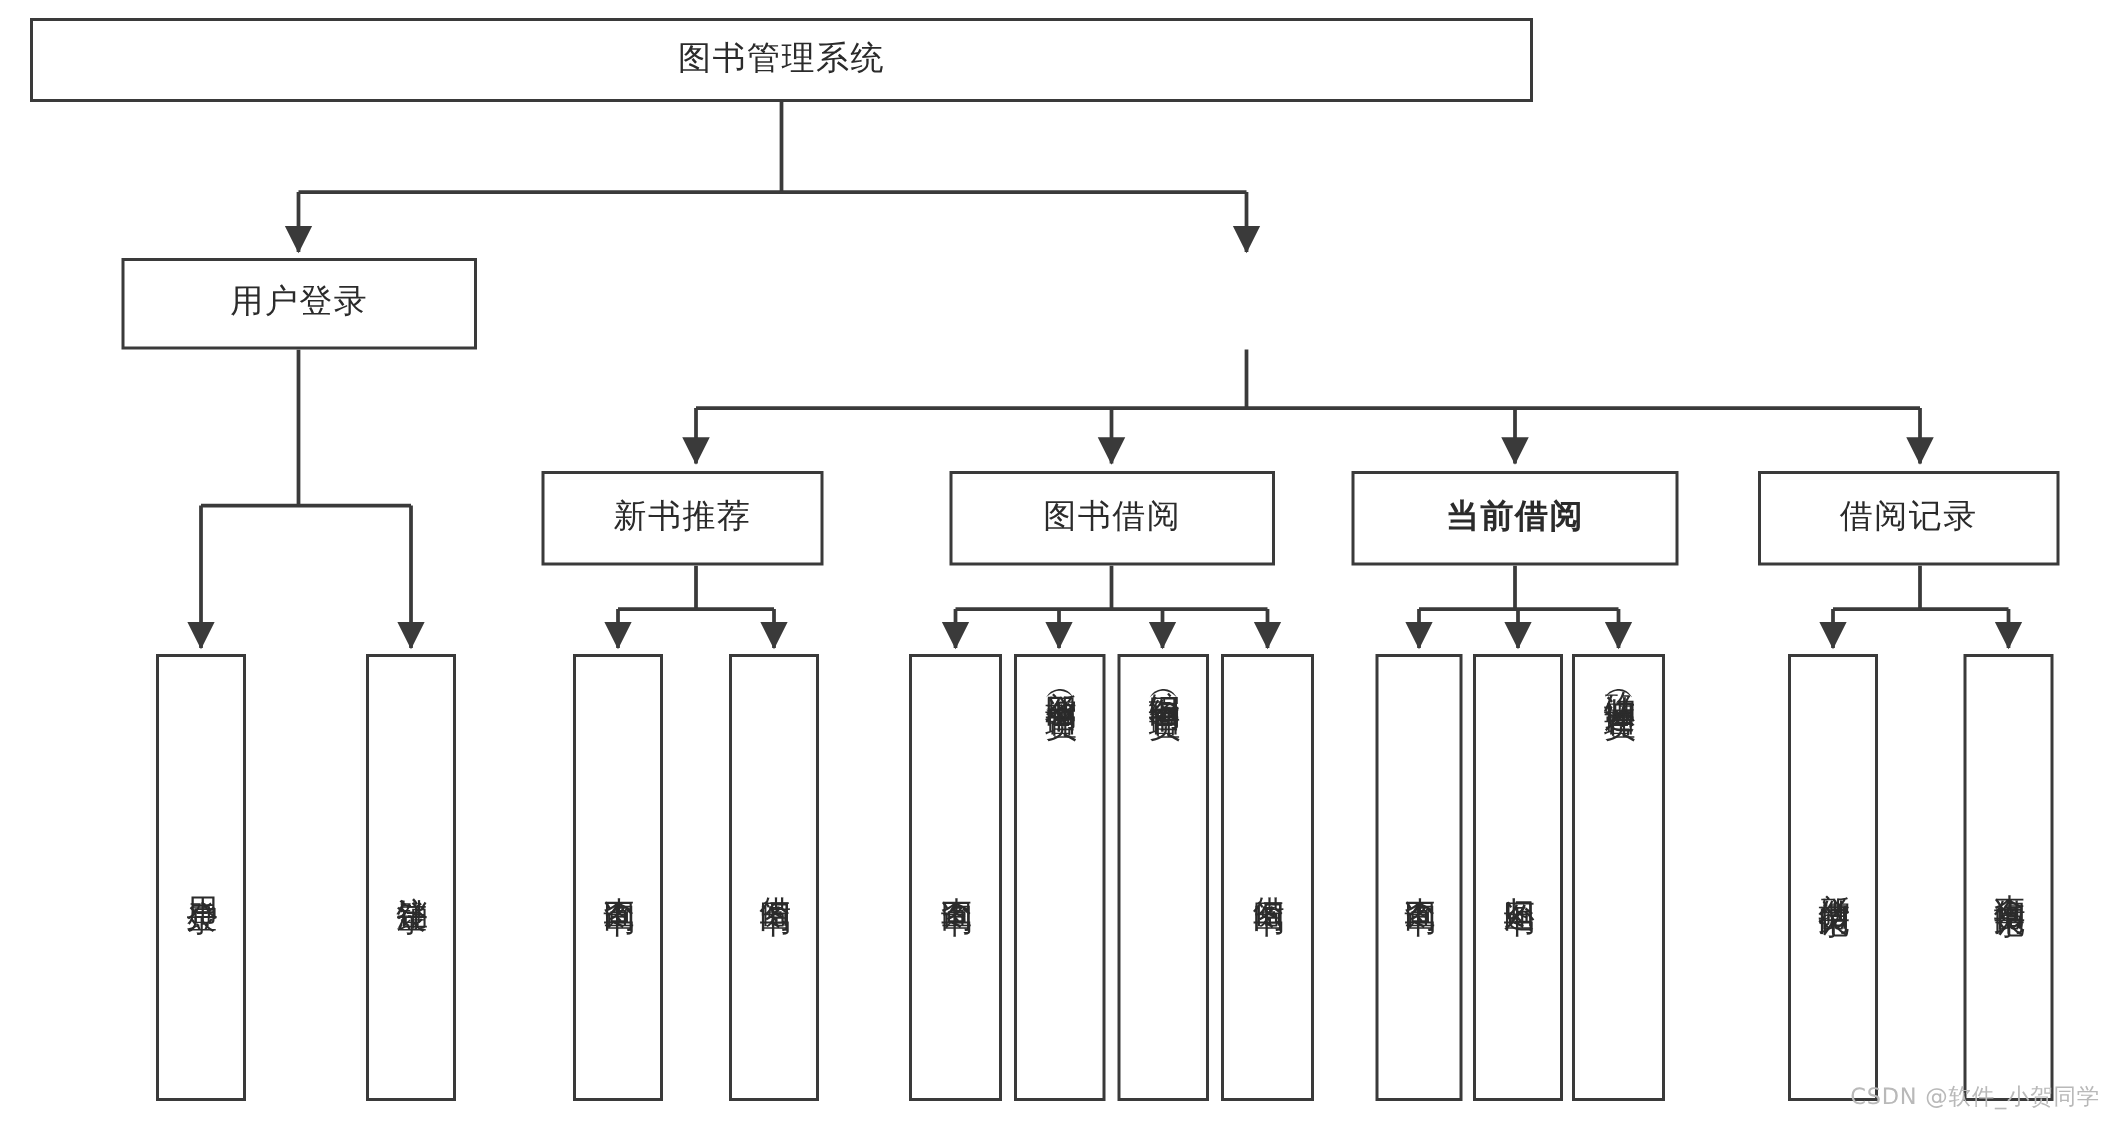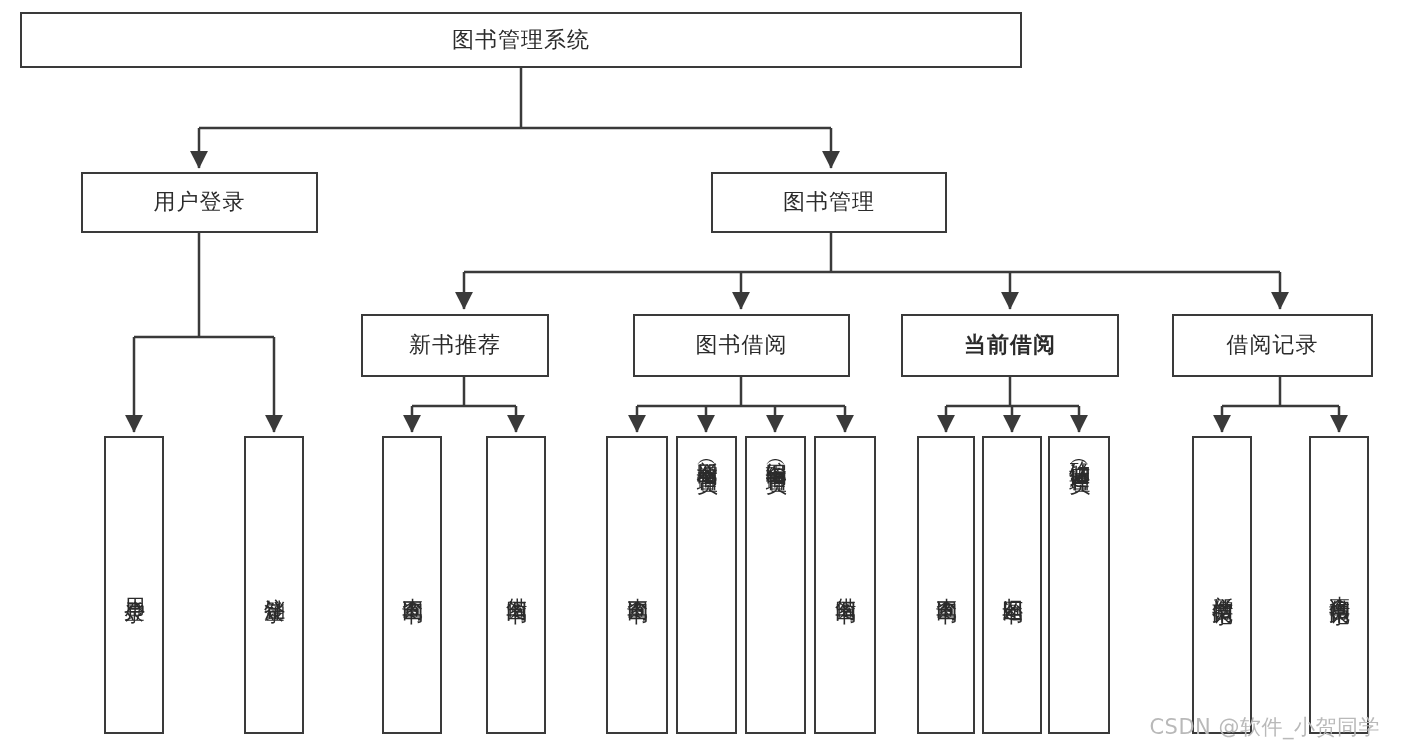--- a/index.html
+++ b/index.html
@@ -58,23 +58,23 @@
   svg.links {
     position: absolute;
     left: 0;
     top: 0;
     width: 1405px;
     height: 747px;
     pointer-events: none;
   }
   .watermark {
     position: absolute;
-    right: 25px;
+    right: 5px;
     bottom: 6px;
-    font-size: 21px;
+    font-size: 15px;
     color: #b9b9b9;
     letter-spacing: 0.5px;
     white-space: nowrap;
     font-family: "DejaVu Sans", "Liberation Sans", sans-serif;
   }
 </style>
 </head>
 <body>
 
 <div id="canvas">
@@ -130,23 +130,20 @@
   </svg>
 
   <div class="node h" style="left:20px; top:12px; width:1002px; height:56px;">
     <span class="label">图书管理系统</span>
   </div>
 
   <div class="node h" style="left:81px; top:172px; width:237px; height:61px;">
     <span class="label">用户登录</span>
   </div>
 
-  <div class="node h" style="left:711px; top:172px; width:236px; height:61px;">
-    <span class="label">图书管理</span>
-  </div>
 
   <div class="node h" style="left:361px; top:314px; width:188px; height:63px;">
     <span class="label">新书推荐</span>
   </div>
 
   <div class="node h" style="left:633px; top:314px; width:217px; height:63px;text-align:right;">
     <span class="label">图书借阅</span>
   </div>
 
   <div class="node h" style="left:901px; top:314px; width:218px; height:63px;font-weight:bold;">

